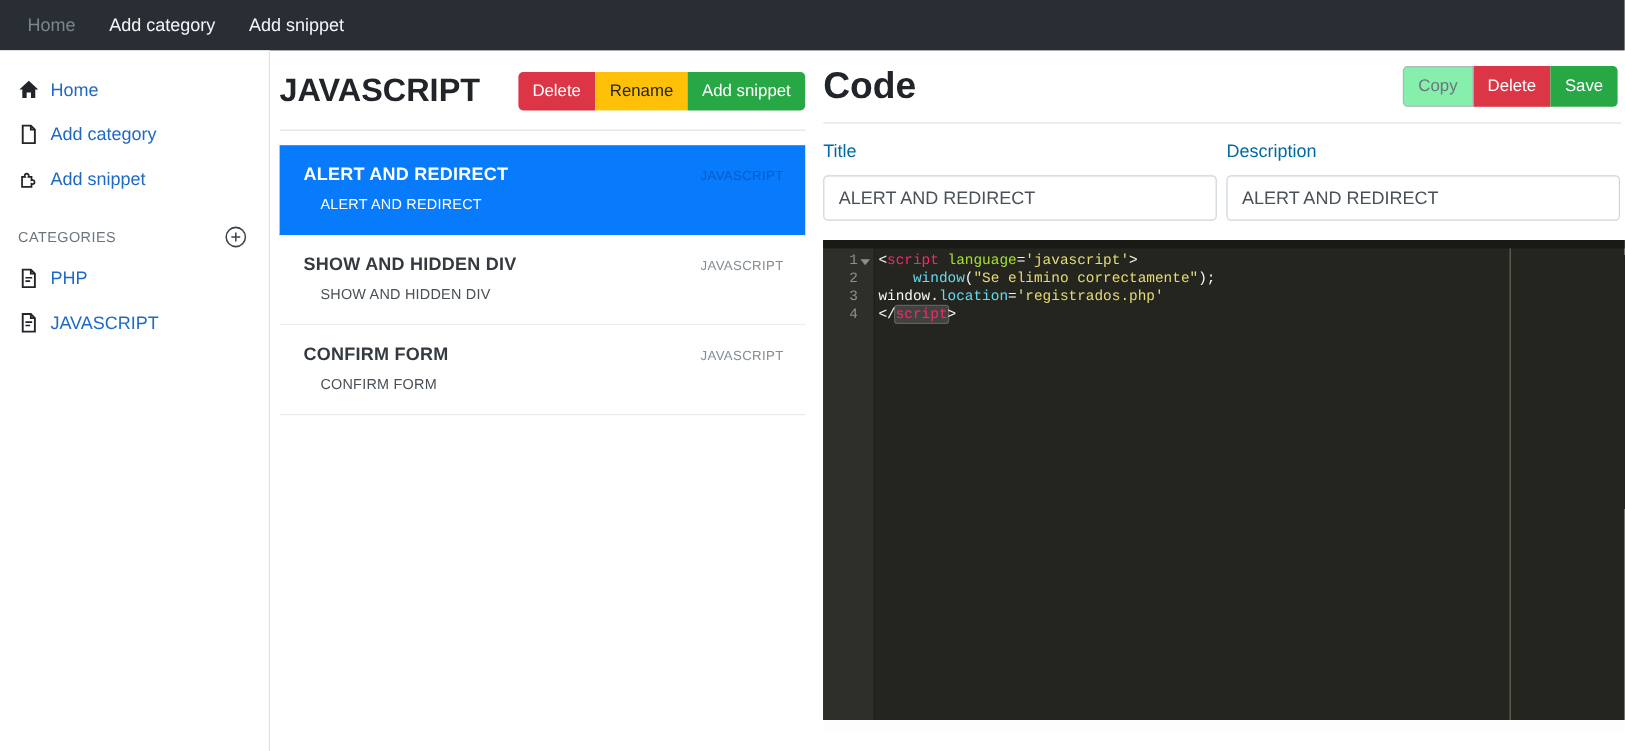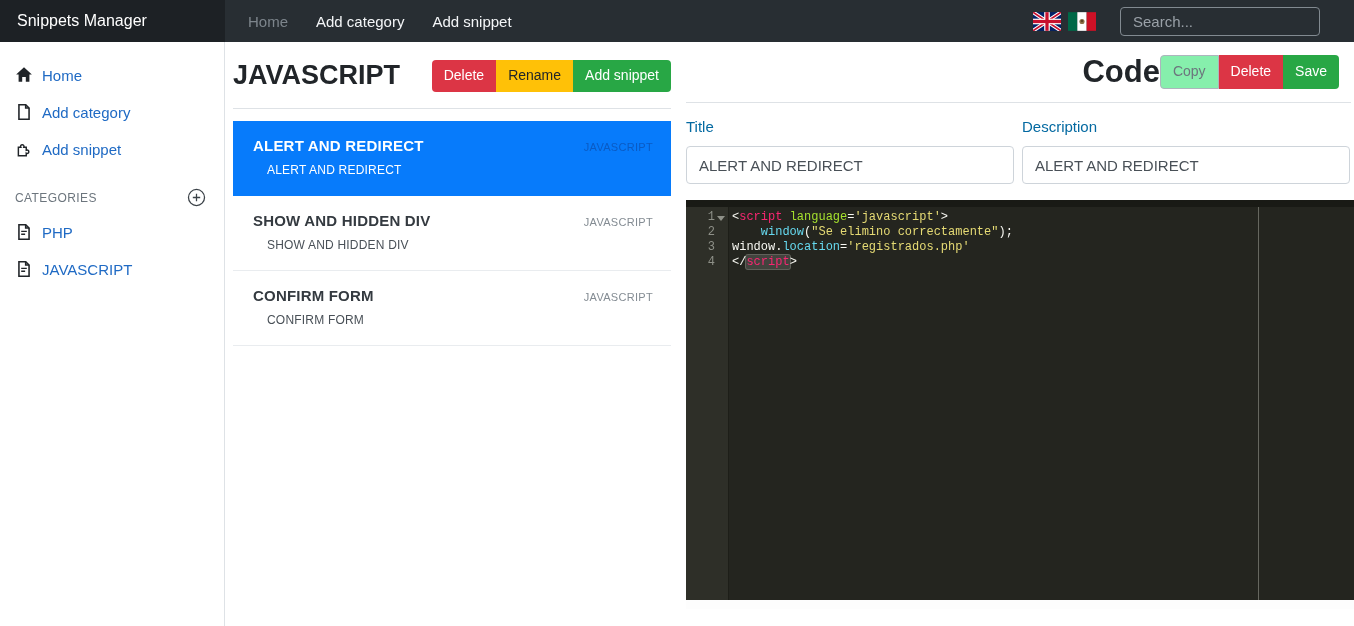--- a/index.html
+++ b/index.html
@@ -56,21 +56,21 @@
   .snippet-item .s-title { font-size: 15px; font-weight: 700; color: #343a40; letter-spacing: .2px; }
   .snippet-item .s-sub   { font-size: 12px; color: #495057; margin: 9px 0 0 14px; letter-spacing: .2px; }
   .snippet-item .s-badge { position: absolute; right: 18px; top: 20px; font-size: 11px;
                            color: #848c93; letter-spacing: .3px; }
   .snippet-item.active { background: #077bfb; border-bottom-color: #077bfb; }
   .snippet-item.active .s-title, .snippet-item.active .s-sub { color: #ffffff; }
   .snippet-item.active .s-badge { color: #0a5bc4; }
 
   
   .right { flex: 1; padding: 12px 0 0 15px; display: flex; flex-direction: column; }
-  .code-head { display: flex; align-items: center; justify-content: flex-end; padding-right: 15px; }
+  .code-head { display: flex; align-items: center; justify-content: space-between; padding-right: 6px; }
   .code-title { font-size: 31px; font-weight: 600; color: #212529; }
   .right .divider { margin-top: 12px; margin-right: 3px; }
   .fields { display: flex; margin-top: 15px; padding-right: 4px; }
   .field { flex: 1; }
   .field + .field { margin-left: 8px; }
   .field-label { font-size: 15px; color: #0369a1; margin-bottom: 11px; }
   .field-input { width: 100%; height: 38px; border: 1px solid #ced4da; border-radius: 4px;
                  font-size: 15px; color: #495057; padding: 0 12px; outline: none;
                  font-family: "Liberation Sans", sans-serif; }
 
@@ -99,44 +99,24 @@
               box-shadow: 0 0 0 1px rgba(210,210,200,.35); }
   .bottom-strip { height: 9px; background: #fdfdfd; }
 
   
   .icn svg { width: 100%; height: 100%; display: block; }
 </style>
 </head>
 <body>
 
 <div class="navbar">
-  <div class="brand">Snippets Manager</div>
   <div class="nav-links">
     <span class="nav-link dim">Home</span>
     <span class="nav-link">Add category</span>
     <span class="nav-link">Add snippet</span>
-  </div>
-  <div class="nav-right">
-    <svg class="flag" viewBox="0 0 60 40">
-      <rect width="60" height="40" fill="#012169"></rect>
-      <path d="M0,0 L60,40 M60,0 L0,40" stroke="#ffffff" stroke-width="8"></path>
-      <path d="M0,0 L60,40 M60,0 L0,40" stroke="#C8102E" stroke-width="3.5"></path>
-      <rect x="24" width="12" height="40" fill="#ffffff"></rect>
-      <rect y="14" width="60" height="12" fill="#ffffff"></rect>
-      <rect x="26.5" width="7" height="40" fill="#C8102E"></rect>
-      <rect y="16.5" width="60" height="7" fill="#C8102E"></rect>
-    </svg>
-    <svg class="flag" viewBox="0 0 60 40">
-      <rect width="20" height="40" fill="#006847"></rect>
-      <rect x="20" width="20" height="40" fill="#ffffff"></rect>
-      <rect x="40" width="20" height="40" fill="#ce1126"></rect>
-      <circle cx="30" cy="20" r="5.5" fill="#8c7048"></circle>
-      <circle cx="30" cy="19" r="2.5" fill="#5d4426"></circle>
-    </svg>
-    <input class="search-box" type="text" placeholder="Search..." style="">
   </div>
 </div>
 
 <div class="main">
 
   <div class="sidebar">
     <div class="side-item">
       <span class="icn">
         <svg viewBox="0 0 16 16">
             <path d="M8 1.2 L15 7.6 H12.8 V14 H9.6 V9.8 H6.4 V14 H3.2 V7.6 H1 Z" fill="#212529"></path>

